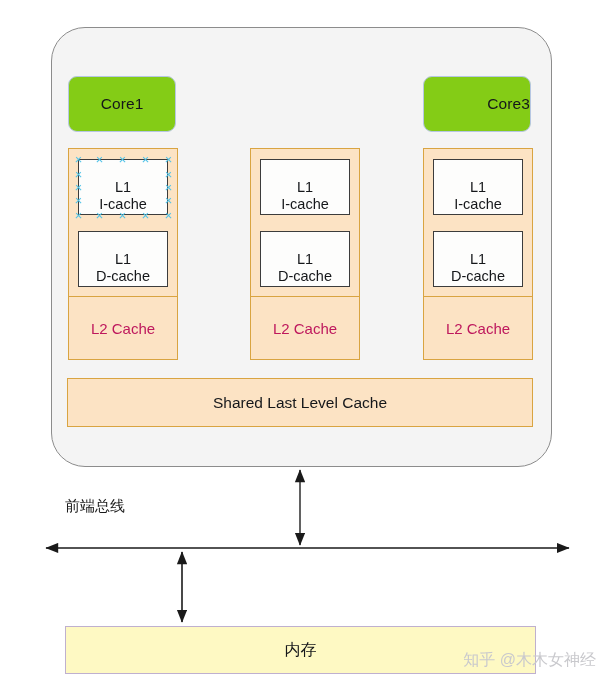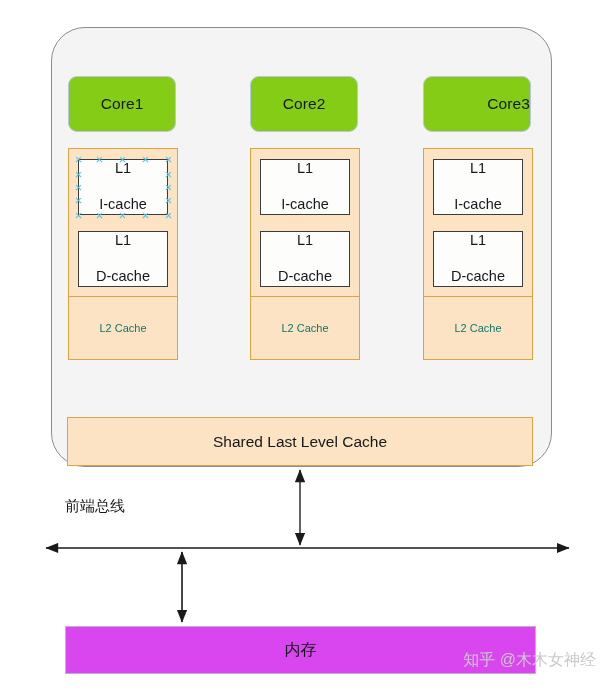--- a/index.html
+++ b/index.html
@@ -69,39 +69,39 @@
     position: absolute;
     left: 9px;
     width: 90px;
     height: 56px;
     background: #fdfdfc;
     border: 1.4px solid #3c3c3c;
     box-sizing: border-box;
     display: flex;
     flex-direction: column;
     align-items: center;
-    justify-content: space-between;
+    justify-content: flex-end;
     line-height: 1.22;
   }
   .l1-box.icache { top: 10px; }
   .l1-box.dcache { top: 82px; }
   .cache-line {
     font-size: 14.5px;
     color: #15171a;
   }
   .l2-area {
     height: 62px;
     background: #fce3c4;
     display: flex;
     align-items: center;
     justify-content: center;
   }
   .l2-label {
-    font-size: 11px;
-    color: #0f766e;
+    font-size: 15px;
+    color: #be185d;
   }
 
   
   .sel-handle {
     position: absolute;
     width: 7px;
     height: 7px;
     pointer-events: none;
   }
   .sel-handle::before,
@@ -114,21 +114,21 @@
     height: 1.4px;
     background: #4fc3e8;
   }
   .sel-handle::before { transform: rotate(45deg); }
   .sel-handle::after  { transform: rotate(-45deg); }
 
   
   .llc-box {
     position: absolute;
     left: 67px;
-    top: 417px;
+    top: 378px;
     width: 466px;
     height: 49px;
     background: #fce3c4;
     border: 1.4px solid #d9a441;
     box-sizing: border-box;
     display: flex;
     align-items: center;
     justify-content: center;
   }
   .llc-label {
@@ -157,21 +157,21 @@
     margin-left: 32px;
   }
 
   
   .memory-box {
     position: absolute;
     left: 65px;
     top: 626px;
     width: 471px;
     height: 48px;
-    background: #d946ef;
+    background: #fef9c3;
     border: 1px solid #bfb0cf;
     box-sizing: border-box;
     display: flex;
     align-items: center;
     justify-content: center;
   }
   .memory-label {
     font-size: 16px;
     color: #15171a;
     font-family: "DejaVu Sans", "Liberation Sans", sans-serif;
@@ -190,23 +190,20 @@
 </style>
 </head>
 <body>
 
 <div id="canvas">
 
   <div class="cpu-package"></div>
 
   <div class="core-box" style="left:68px; top:76px;">
     <span class="core-label">Core1</span>
-  </div>
-  <div class="core-box" style="left:250px; top:76px;">
-    <span class="core-label">Core2</span>
   </div>
   <div class="core-box" style="left:423px; top:76px;justify-content:flex-end;">
     <span class="core-label">Core3</span>
   </div>
 
   <div class="cache-column" style="left:68px; top:148px;">
     <div class="l1-group">
       <div class="l1-box icache">
         <span class="cache-line">L1</span>
         <span class="cache-line">I-cache</span>

